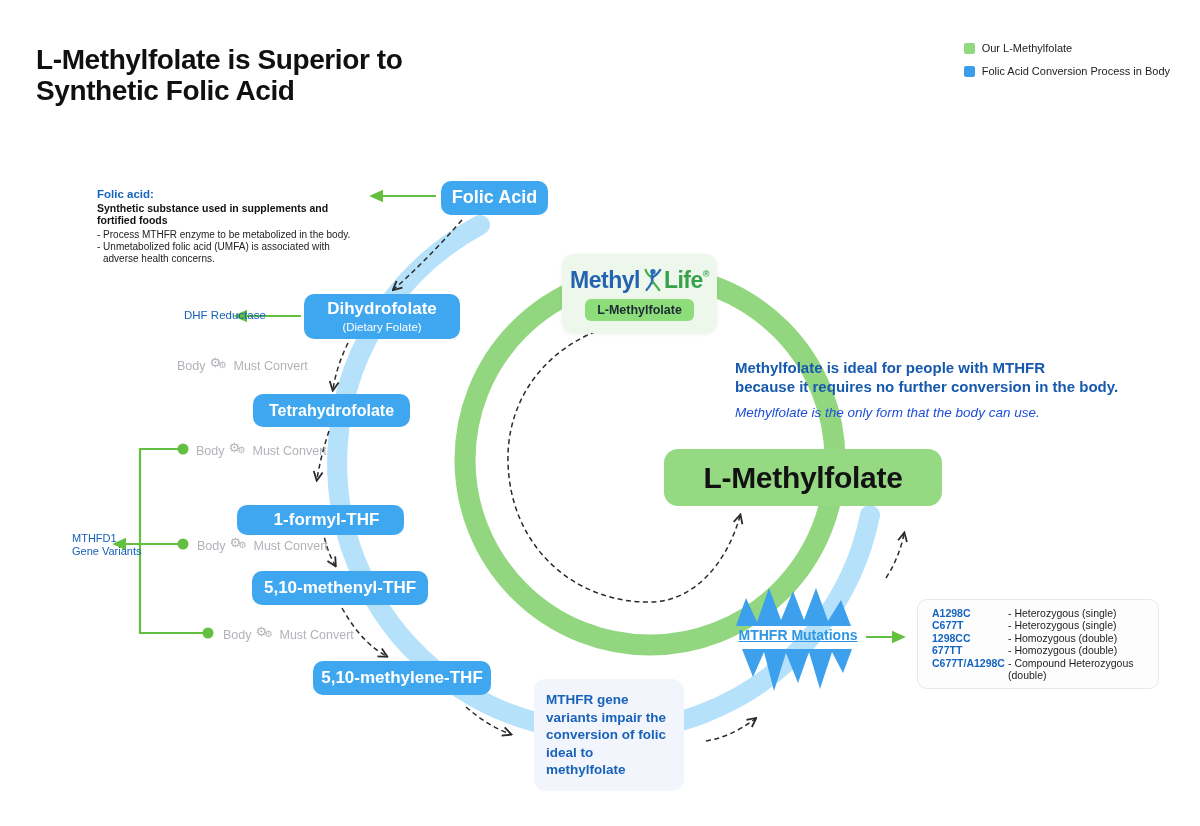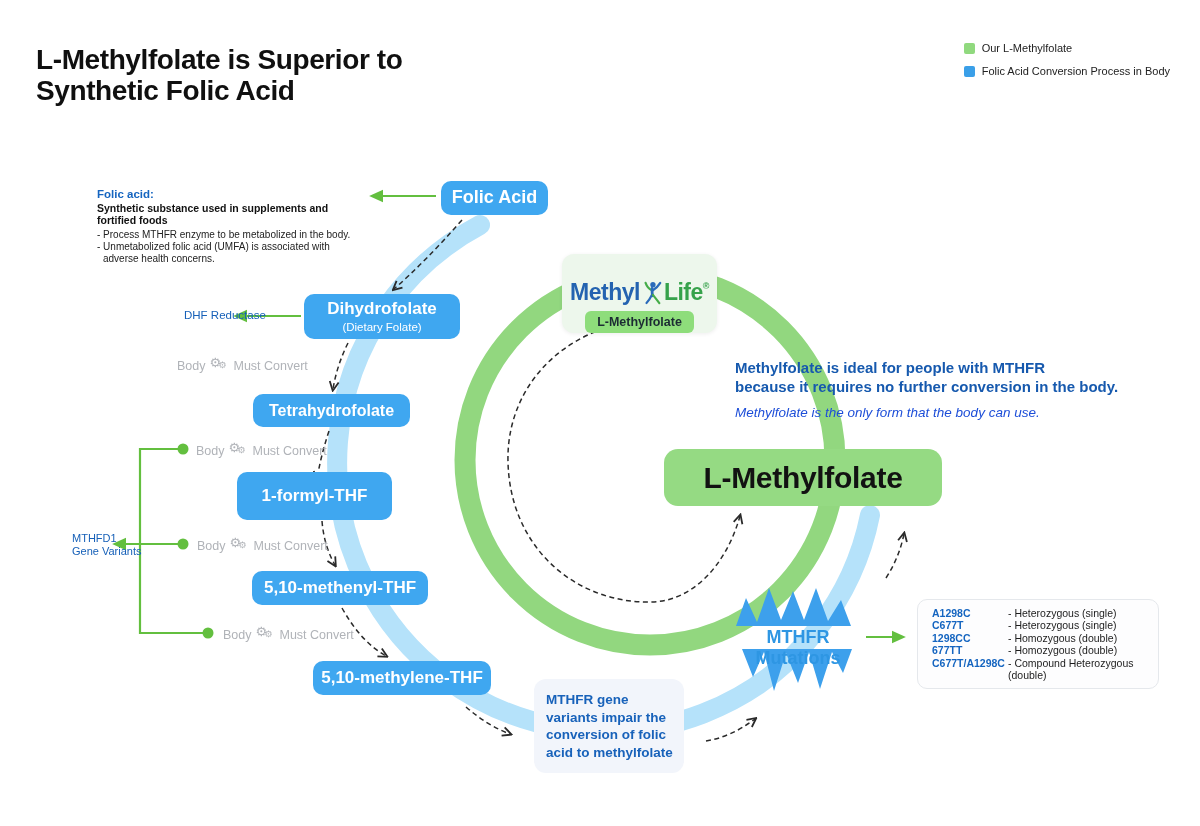--- a/index.html
+++ b/index.html
@@ -19,21 +19,21 @@
             display:flex;flex-direction:column;align-items:center;justify-content:center;
             text-align:center;z-index:4;line-height:1.1;}
   .box-sub{font-weight:400;font-size:11.5px;margin-top:2px;}
   
   .box-result{left:664px;top:449px;width:278px;height:57px;background:#95da83;border-radius:14px;
               display:flex;align-items:center;justify-content:center;z-index:4;
               font-size:30px;font-weight:800;color:#121212;letter-spacing:-0.3px;}
   
   .logo-card{left:562px;top:254px;width:155px;height:79px;background:#edf7ec;border-radius:12px;
              box-shadow:0 1px 4px rgba(0,0,0,0.07);z-index:4;display:flex;flex-direction:column;
-             align-items:center;justify-content:flex-end;}
+             align-items:center;justify-content:center;}
   .logo-row{display:flex;align-items:center;font-size:23px;font-weight:800;letter-spacing:-0.5px;}
   .logo-methyl{color:#2463b0;}
   .logo-life{color:#36a24b;}
   .logo-reg{color:#36a24b;font-size:9px;font-weight:700;align-self:flex-start;margin-top:2px;}
   .logo-badge{margin-top:5px;background:#8edd7b;border-radius:6px;padding:4px 12px;
               font-size:12.5px;font-weight:700;color:#1c2b33;}
   
   .folic-note{left:97px;top:188px;width:268px;z-index:5;}
   .folic-note .t{color:#1565c0;font-weight:700;font-size:11.5px;margin-bottom:2px;}
   .folic-note .s{color:#111;font-weight:700;font-size:10.5px;line-height:12px;margin-bottom:3px;}
@@ -45,21 +45,21 @@
   .convert{color:#b0b3b8;font-size:12.5px;z-index:5;display:flex;align-items:center;gap:4px;white-space:nowrap;}
   .gears{position:relative;display:inline-block;width:20px;height:16px;color:#b0b3b8;}
   .gears .g1{position:absolute;left:0;top:-3px;font-size:13px;}
   .gears .g2{position:absolute;left:9px;top:2px;font-size:9px;}
   
   .right-note{left:735px;top:358px;width:420px;z-index:5;}
   .right-note .l{color:#1659ae;font-weight:700;font-size:15px;line-height:19px;}
   .right-note .e{color:#1d4ed8;font-weight:400;font-style:italic;font-size:13.5px;margin-top:9px;}
   
   .mut-label{left:728px;top:627px;width:140px;text-align:center;z-index:5;color:#2e96e3;
-             font-weight:800;font-size:18px;}
+             font-weight:800;font-size:14px;text-decoration:underline;}
   .mut-box{left:917px;top:599px;width:242px;z-index:5;background:#fdfdfe;border:1px solid #e5e8ec;
            border-radius:10px;padding:7px 12px 7px 14px;box-sizing:border-box;}
   .mut-row{display:flex;font-size:10.5px;line-height:12.4px;}
   .mut-code{color:#1565c0;font-weight:700;width:76px;flex:0 0 auto;}
   .mut-desc{color:#1c1c1c;}
   
   .gene-note{left:534px;top:679px;width:150px;z-index:5;background:#f2f5fb;border-radius:12px;
              padding:12px 10px 12px 12px;box-sizing:border-box;color:#1862ba;font-weight:700;
              font-size:13.5px;line-height:17.5px;}
 </style>
@@ -134,21 +134,21 @@
   <div class="box-blue abs" style="left:441px;top:181px;width:107px;height:34px;font-size:18px;">
     <div>Folic Acid</div>
   </div>
   <div class="box-blue abs" style="left:253px;top:394px;width:157px;height:33px;font-size:16px;">
     <div>Tetrahydrofolate</div>
   </div>
   <div class="box-blue abs" style="left:304px;top:294px;width:156px;height:45px;font-size:17px;">
     <div>Dihydrofolate</div>
     <div class="box-sub">(Dietary Folate)</div>
   </div>
-  <div class="box-blue abs" style="left:237px;top:472px;width:155px;height:48px;font-size:17px;">
+  <div class="box-blue abs" style="left:237px;top:505px;width:155px;height:30px;font-size:17px;padding-left:12px;">
     <div>1-formyl-THF</div>
   </div>
   <div class="box-blue abs" style="left:252px;top:571px;width:176px;height:34px;font-size:17px;">
     <div>5,10-methenyl-THF</div>
   </div>
   <div class="box-blue abs" style="left:313px;top:661px;width:178px;height:34px;font-size:17px;">
     <div>5,10-methylene-THF</div>
   </div>
 
   <div class="abs box-result">
@@ -236,15 +236,15 @@
     <div class="mut-row">
       <span class="mut-code">677TT</span>
       <span class="mut-desc">- Homozygous (double)</span>
     </div>
     <div class="mut-row">
       <span class="mut-code">C677T/A1298C</span>
       <span class="mut-desc">- Compound Heterozygous (double)</span>
     </div>
   </div>
 
-  <div class="abs gene-note">MTHFR gene variants impair the conversion of folic acid to methylfolate</div>
+  <div class="abs gene-note">MTHFR gene variants impair the conversion of folic ideal to methylfolate</div>
 
 </div>
 
 </body></html>

